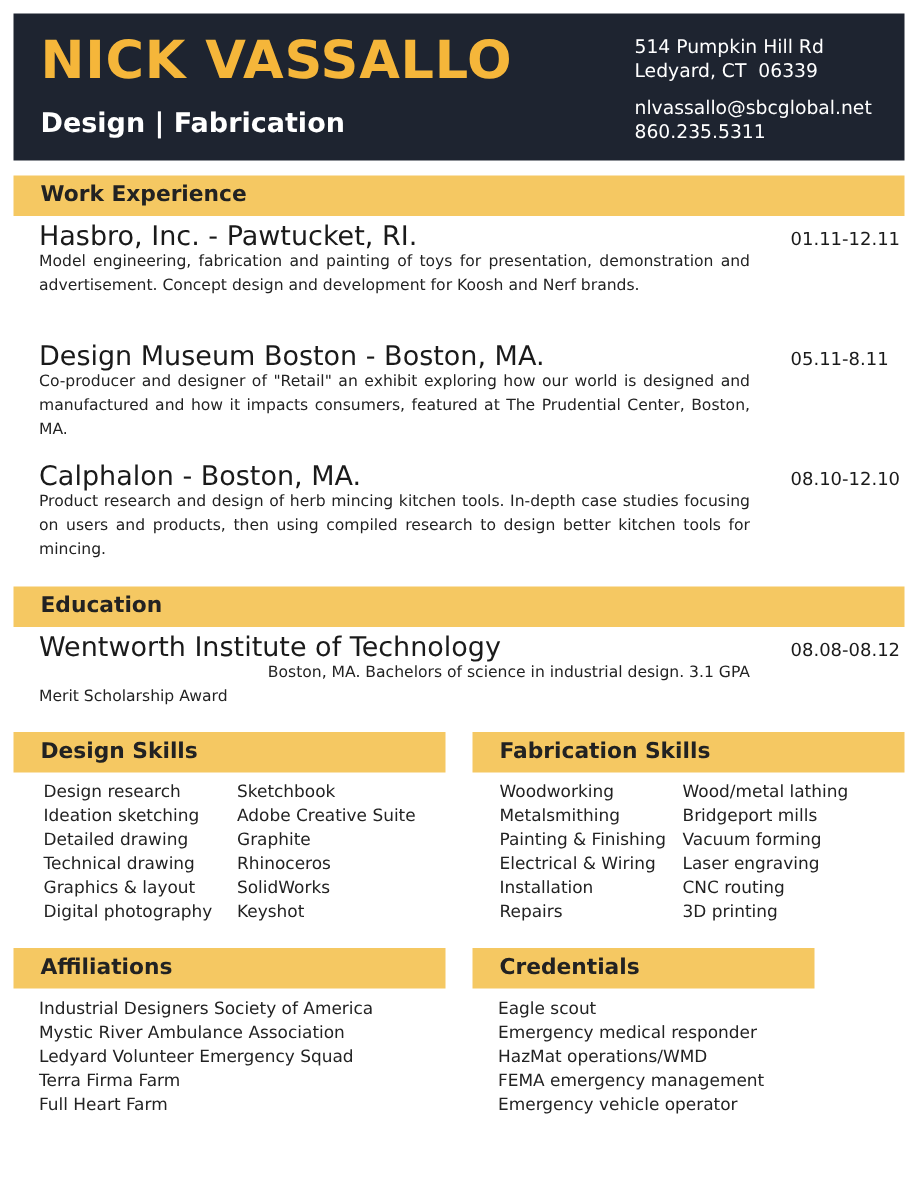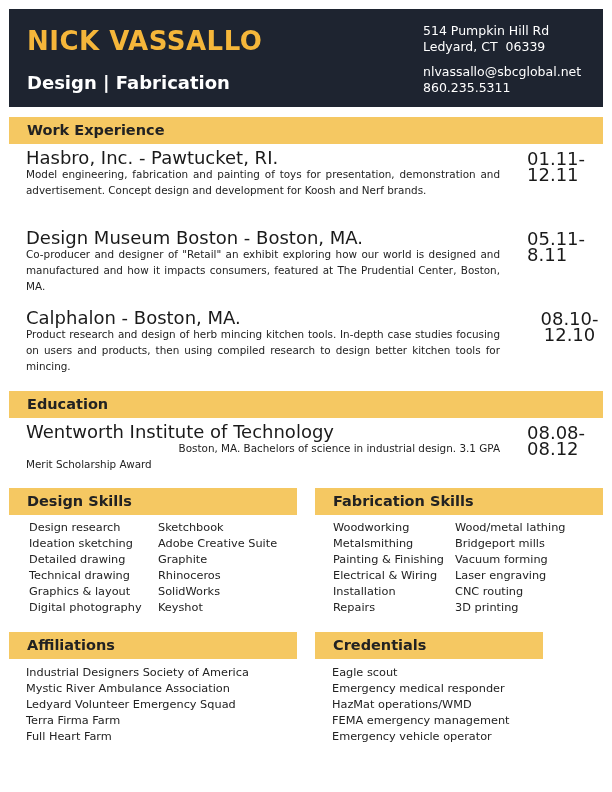--- a/index.html
+++ b/index.html
@@ -1,32 +1,32 @@
 <!DOCTYPE html>
 <html><head>
 <meta charset="utf-8">
 <style>
   * { box-sizing: border-box; margin: 0; padding: 0; }
   html, body { width: 612px; height: 792px; background: #ffffff; overflow: hidden; }
   body { position: relative; font-family: "DejaVu Sans", sans-serif; color: #2a2a2a; }
 
   .header { position: absolute; left: 9px; top: 9px; width: 594px; height: 98px; background: #1e2430; }
-  .name { position: absolute; left: 18px; top: 12px; font-family: "DejaVu Sans", sans-serif; font-weight: bold; font-size: 26px; color: #f5b63a; letter-spacing: 0.5px; line-height: 40px; }
+  .name { position: absolute; left: 18px; top: 12px; font-family: "DejaVu Sans", sans-serif; font-weight: bold; font-size: 35px; color: #f5b63a; letter-spacing: 0.5px; line-height: 40px; }
   .tagline { position: absolute; left: 18px; top: 62px; font-family: "DejaVu Sans", sans-serif; font-weight: bold; font-size: 18px; color: #ffffff; line-height: 24px; }
   .contact { position: absolute; left: 414px; color: #ffffff; font-size: 12.5px; line-height: 16px; font-family: "DejaVu Sans", sans-serif; }
   .contact.addr { top: 14px; }
   .contact.reach { top: 55px; }
 
   .bar { position: absolute; height: 27px; background: #f5c862; padding-left: 24px; }
   .bar .bar-title { position: absolute; left: 18px; top: 4px; font-weight: bold; font-size: 14.5px; color: #222222; line-height: 19px; }
 
   .job { position: absolute; left: 26px; width: 474px; }
   .job .title { font-size: 18px; color: #1a1a1a; line-height: 16px; }
   .job .desc { font-size: 10.4px; line-height: 16px; color: #222; text-align: justify; }
-  .date { position: absolute; left: 527px; font-size: 18px; color: #1a1a1a; line-height: 16px; }
+  .date { position: absolute; left: 527px; font-size: 12px; color: #1a1a1a; line-height: 16px; }
 
   .list { position: absolute; font-size: 11.3px; line-height: 16px; color: #222; }
   .list div { white-space: nowrap; }
 </style>
 </head>
 <body>
 
 <div class="header">
   <div class="name">NICK VASSALLO</div>
   <div class="tagline">Design | Fabrication</div>

